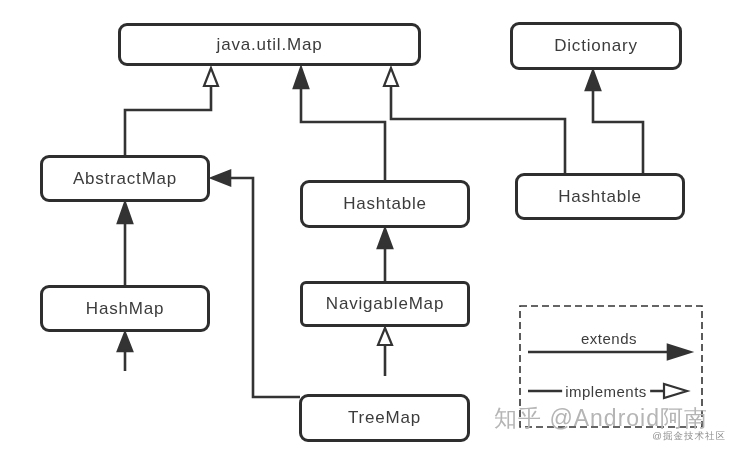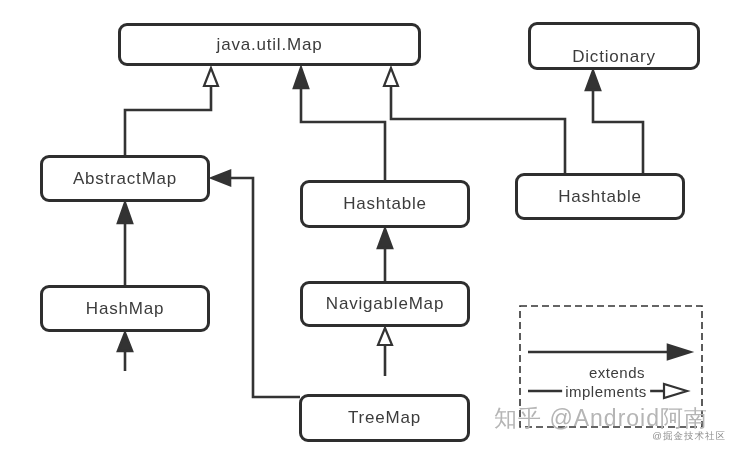--- a/index.html
+++ b/index.html
@@ -57,26 +57,26 @@
     right: 9px;
     top: 430px;
     font-size: 9.5px;
     letter-spacing: 1px;
     color: #8e8e8e;
     z-index: 3;
     white-space: nowrap;
   }
   
   #node-java-util-map { left: 118px; top: 23px;  width: 303px; height: 43px; }
-  #node-dictionary    { left: 528px; top: 22px;  width: 172px; height: 48px; align-items: flex-end; }
+  #node-dictionary    { left: 510px; top: 22px;  width: 172px; height: 48px; }
   #node-abstract-map  { left: 40px;  top: 155px; width: 170px; height: 47px; }
   #node-sorted-map    { left: 300px; top: 180px; width: 170px; height: 48px; }
   #node-hashtable     { left: 515px; top: 173px; width: 170px; height: 47px; }
   #node-hash-map      { left: 40px;  top: 285px; width: 170px; height: 47px; }
-  #node-navigable-map { left: 300px; top: 281px; width: 170px; height: 46px; }
+  #node-navigable-map { left: 300px; top: 281px; width: 170px; height: 46px; border-radius: 6px; }
   #node-linked-has-map{ left: 40px;  top: 370px; width: 170px; height: 47px; }
   #node-tree-map      { left: 299px; top: 394px; width: 171px; height: 48px; }
 </style>
 </head>
 <body>
 
 <div id="canvas">
 
   <svg id="edge-layer" width="729" height="450" viewBox="0 0 729 450">
     <g fill="none" stroke="#333333" stroke-width="2.6">
@@ -158,19 +158,19 @@
   <div class="node" id="node-hash-map">
     <span>HashMap</span>
   </div>
   <div class="node" id="node-navigable-map">
     <span>NavigableMap</span>
   </div>
   <div class="node" id="node-tree-map">
     <span>TreeMap</span>
   </div>
 
-  <span class="legend-label" style="left:609px; top:372px;margin-left:8px;">extends</span>
+  <span class="legend-label" style="left:609px; top:338px;">extends</span>
   <span class="legend-label" style="left:606px; top:391px;">implements</span>
 
   <div id="watermark-main">知乎 @Android阿南</div>
   <div id="watermark-sub">@掘金技术社区</div>
 
 </div>
 
 </body></html>

